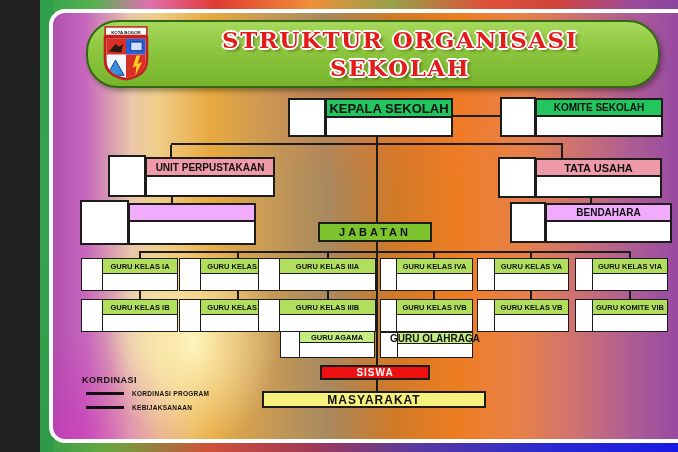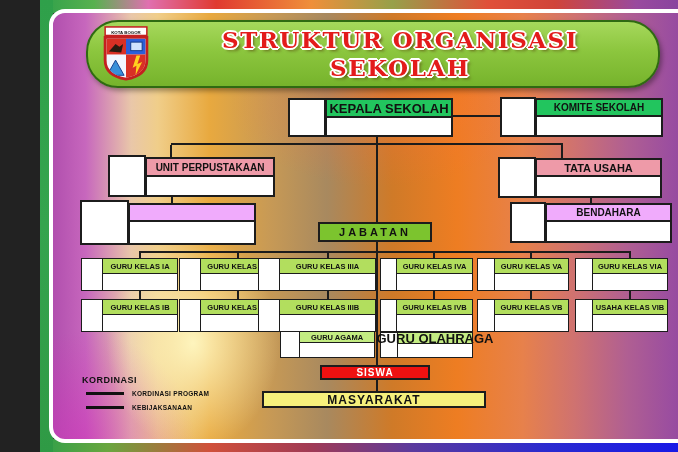--- a/index.html
+++ b/index.html
@@ -173,29 +173,29 @@
 
   <div class="box white thin" style="left:340px;top:299px;width:18px;height:33px"></div>
   <div class="box lgreen thin" style="left:356px;top:299px;width:77px;height:17px;font-size:7.5px">GURU KELAS IVB</div>
   <div class="box white thin" style="left:356px;top:314px;width:77px;height:18px"></div>
 
   <div class="box white thin" style="left:437px;top:299px;width:19px;height:33px"></div>
   <div class="box lgreen thin" style="left:454px;top:299px;width:75px;height:17px;font-size:7.5px">GURU KELAS VB</div>
   <div class="box white thin" style="left:454px;top:314px;width:75px;height:18px"></div>
 
   <div class="box white thin" style="left:535px;top:299px;width:19px;height:33px"></div>
-  <div class="box lgreen thin" style="left:552px;top:299px;width:76px;height:17px;font-size:7.5px">USAHA KELAS VIB</div>
+  <div class="box lgreen thin" style="left:552px;top:299px;width:76px;height:17px;font-size:7.5px">GURU KOMITE VIB</div>
   <div class="box white thin" style="left:552px;top:314px;width:76px;height:18px"></div>
 
   <div class="box white thin" style="left:240px;top:331px;width:21px;height:27px"></div>
   <div class="box llgreen thin" style="left:259px;top:331px;width:76px;height:13px;font-size:7.5px">GURU AGAMA</div>
   <div class="box white thin" style="left:259px;top:342px;width:76px;height:16px"></div>
 
   <div class="box white thin" style="left:340px;top:332px;width:19px;height:26px"></div>
-  <div class="box llgreen thin" style="left:357px;top:332px;width:76px;height:13px;font-size:13px">GURU OLAHRAGA</div>
+  <div class="box llgreen thin" style="left:357px;top:332px;width:76px;height:13px;font-size:10px">GURU OLAHRAGA</div>
   <div class="box white thin" style="left:357px;top:343px;width:76px;height:15px"></div>
 
   <div class="box red" style="left:280px;top:365px;width:110px;height:15px;font-size:10px;letter-spacing:1px">SISWA</div>
   <div class="box pale" style="left:222px;top:391px;width:224px;height:17px;font-size:12px;letter-spacing:1px">MASYARAKAT</div>
 
   <div class="leg-title" style="left:42px;top:375px">KORDINASI</div>
   <div class="leg-line" style="left:46px;top:392px"></div>
   <div class="leg-label" style="left:92px;top:390px">KORDINASI PROGRAM</div>
   <div class="leg-line" style="left:46px;top:406px"></div>
   <div class="leg-label" style="left:92px;top:404px">KEBIJAKSANAAN</div>

